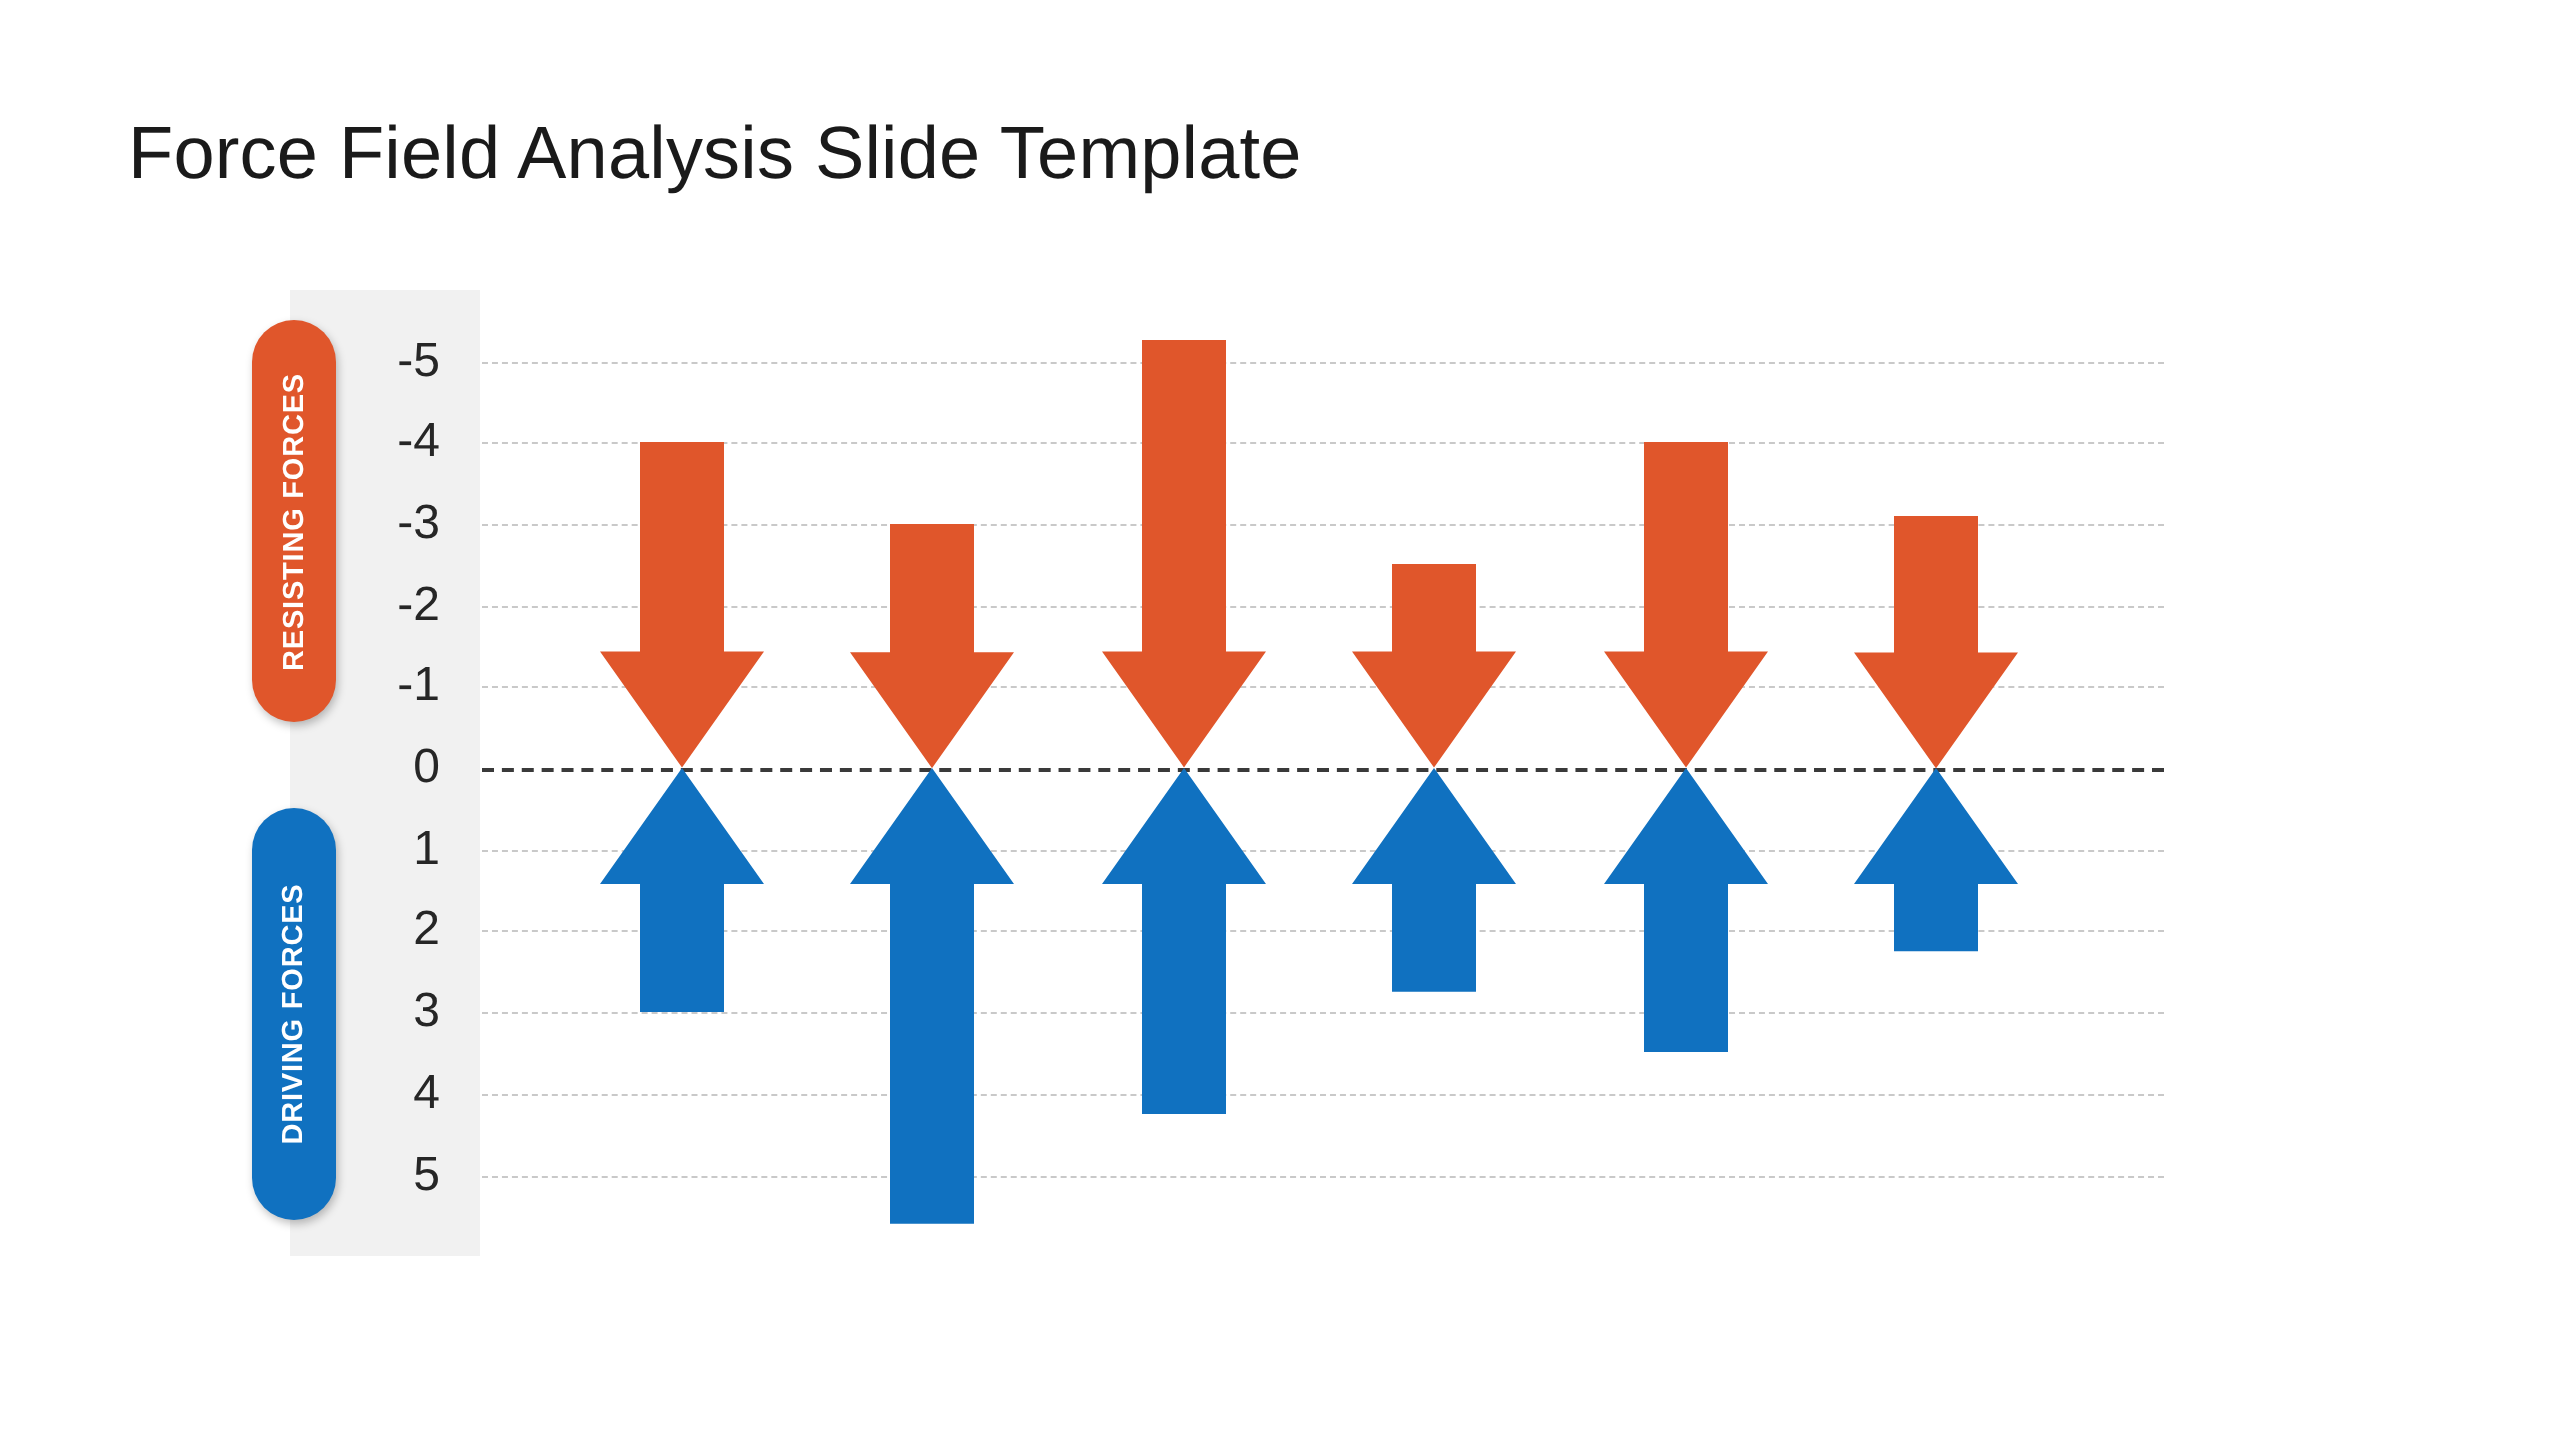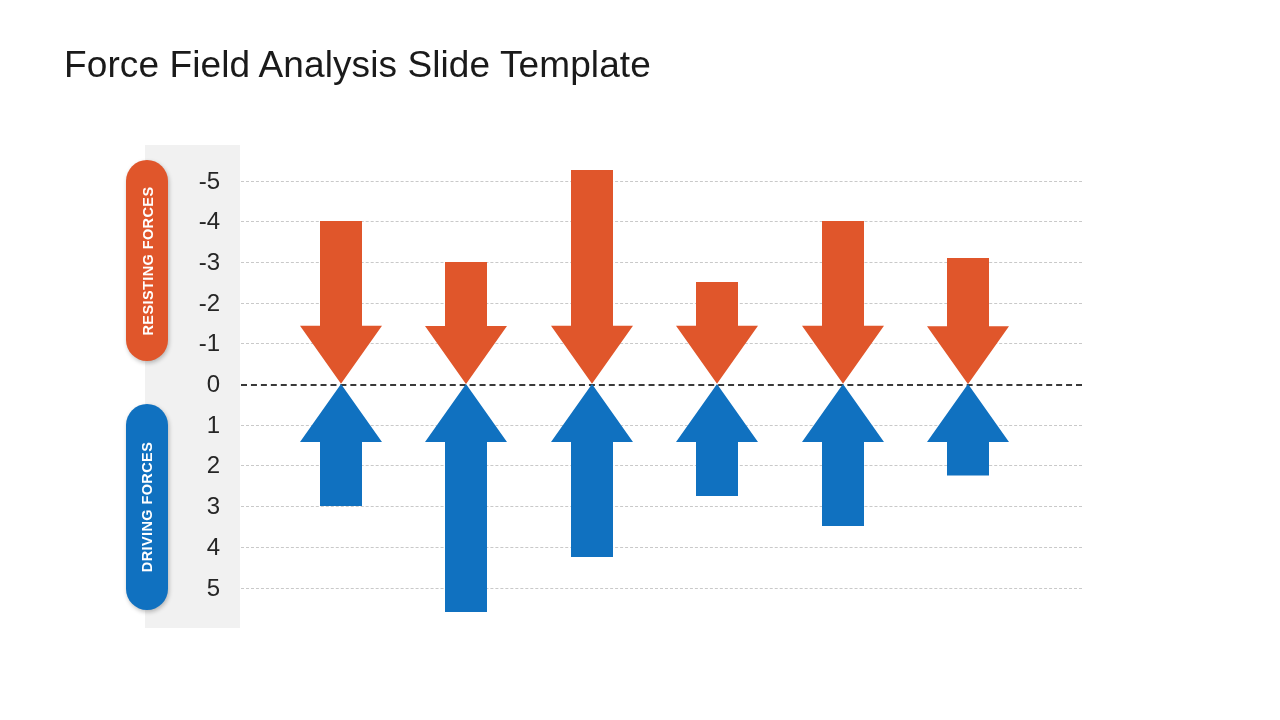--- a/index.html
+++ b/index.html
@@ -18,21 +18,21 @@
   #slide {
     position: absolute;
     inset: 0;
     background: #ffffff;
   }
 
   
   #slide-title {
     position: absolute;
     left: 64px;
-    top: 44px;
+    top: 56px;
     font-size: 37px;
     font-weight: 400;
     color: #1a1a1a;
     letter-spacing: 0.1px;
     white-space: nowrap;
   }
 
   
   #chart {
     position: absolute;

